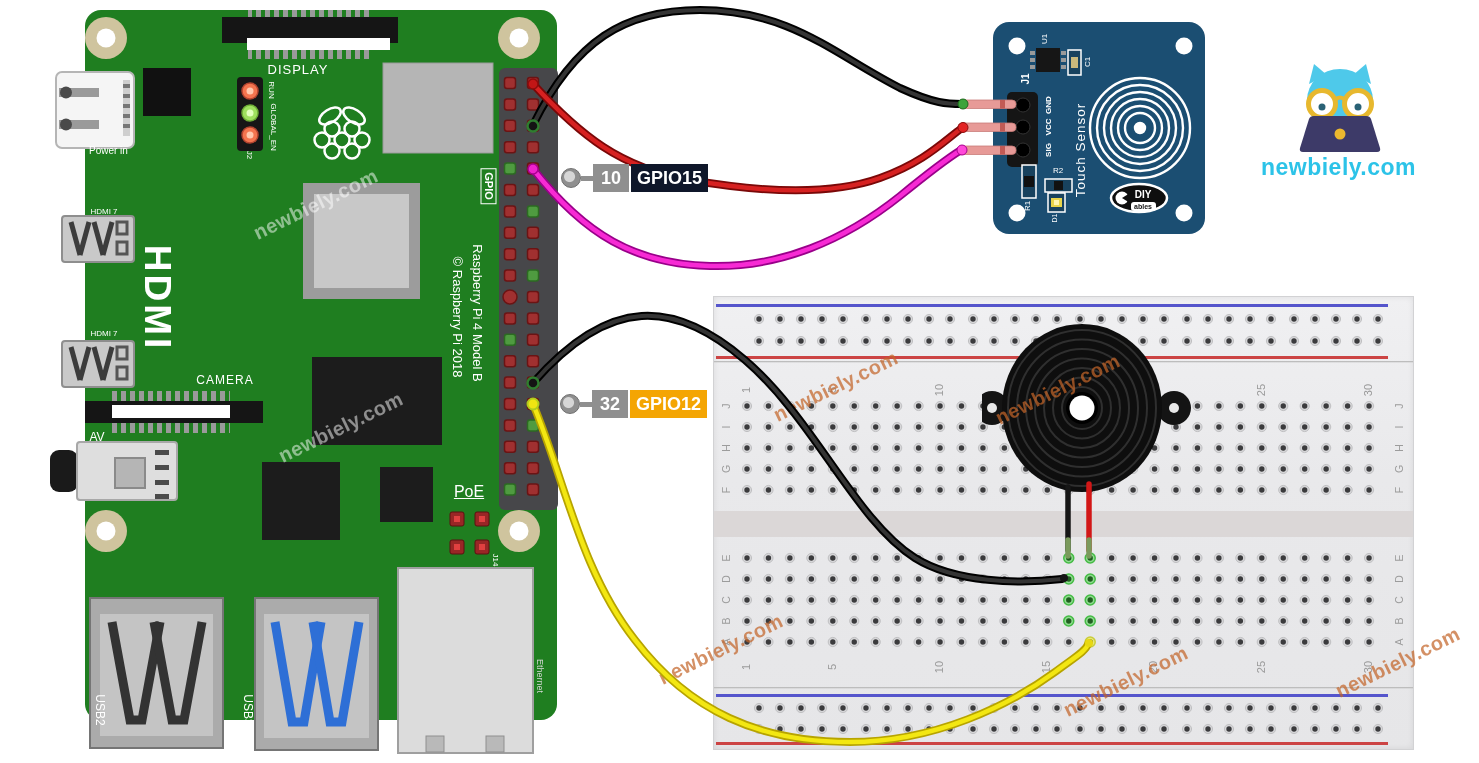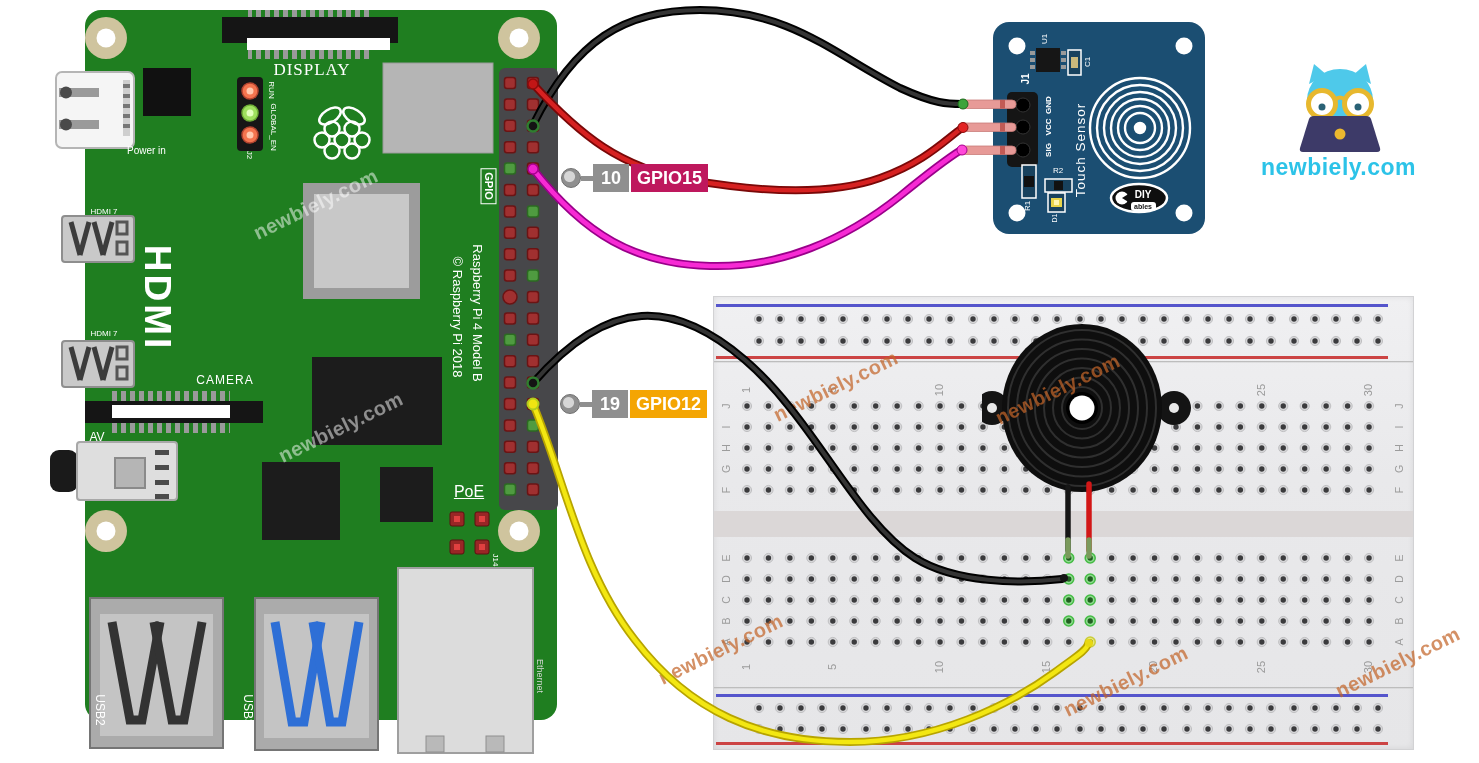--- a/index.html
+++ b/index.html
@@ -1119,22 +1119,22 @@
           <rect x="442.5" y="409.9" width="11" height="11" rx="2.5" fill="#4f9b40" stroke="#2c6b22" stroke-width="1.5"></rect>
           <rect x="419.5" y="431.29999999999995" width="11" height="11" rx="2.5" fill="#a03030" stroke="#6b1414" stroke-width="1.5"></rect>
           <rect x="442.5" y="431.29999999999995" width="11" height="11" rx="2.5" fill="#a03030" stroke="#6b1414" stroke-width="1.5"></rect>
           <rect x="419.5" y="452.7" width="11" height="11" rx="2.5" fill="#a03030" stroke="#6b1414" stroke-width="1.5"></rect>
           <rect x="442.5" y="452.7" width="11" height="11" rx="2.5" fill="#a03030" stroke="#6b1414" stroke-width="1.5"></rect>
           <rect x="419.5" y="474.09999999999997" width="11" height="11" rx="2.5" fill="#4f9b40" stroke="#2c6b22" stroke-width="1.5"></rect>
           <rect x="442.5" y="474.09999999999997" width="11" height="11" rx="2.5" fill="#a03030" stroke="#6b1414" stroke-width="1.5"></rect>
         </g>
     </svg>
 
-    <span class="pitext" style="left:4px;top:141px;font-size:10px;transform:translate(0,-50%);margin-left:38px;">Power in</span>
-    <span class="pitext" style="left:227px;top:59px;font-size:17px;letter-spacing:1px;font-family:Liberation Serif, serif;">DISPLAY</span>
+    <span class="pitext" style="left:4px;top:141px;font-size:10px;transform:translate(0,-50%);">Power in</span>
+    <span class="pitext" style="left:213px;top:59px;font-size:13px;letter-spacing:1px;">DISPLAY</span>
     <span class="pitext rot90" style="left:186px;top:80px;font-size:8px;">RUN</span>
     <span class="pitext rot90" style="left:188px;top:117px;font-size:8px;">GLOBAL_EN</span>
     <span class="pitext rot90" style="left:164px;top:145px;font-size:8px;">J2</span>
     <span class="pitext rot90" style="left:72px;top:288px;font-size:37px;font-weight:bold;letter-spacing:3px;">HDMI</span>
     <span class="pitext" style="left:19px;top:202px;font-size:8px;">HDMI 7</span>
     <span class="pitext" style="left:19px;top:324px;font-size:8px;">HDMI 7</span>
     <span class="pitext" style="left:108px;top:370px;font-size:12px;letter-spacing:1px;margin-left:32px;">CAMERA</span>
     <span class="pitext" style="left:12px;top:427px;font-size:12px;">AV</span>
     <span class="pitext rot90" style="left:403px;top:176px;font-size:11px;"><span class="gpiobox">GPIO</span></span>
     <span class="pitext rot90" style="left:392px;top:303px;font-size:13px;">Raspberry Pi 4 Model B</span>
@@ -1287,26 +1287,26 @@
       <circle cx="533" cy="404" r="5.5" fill="#f0e412" stroke="#b0cc1e" stroke-width="2"></circle>
       <circle cx="1064" cy="578" r="4" fill="#141414"></circle>
       <circle cx="1089" cy="643" r="4" fill="#e8d812"></circle>
     </g>
   </svg>
 
   <div class="tag" id="tag-touch" style="left:561px;top:164px;">
     <div class="tag-circle"></div>
     <div class="tag-stem"></div>
     <div class="tag-num">10</div>
-    <div class="tag-label" style="background: #be185d;">GPIO15</div>
+    <div class="tag-label" style="background: #0f172a;">GPIO15</div>
   </div>
   <div class="tag" id="tag-buzzer" style="left:560px;top:390px;">
     <div class="tag-circle"></div>
     <div class="tag-stem"></div>
-    <div class="tag-num">19</div>
+    <div class="tag-num">32</div>
     <div class="tag-label" style="background: rgb(244, 165, 3);">GPIO12</div>
   </div>
 
   <svg class="abs" style="left:1293px;top:60px;z-index:5;" width="95" height="95" viewBox="0 0 95 95">
     <polygon points="16,24 21,4 34,15" fill="#4ec9ea"></polygon>
     <polygon points="78,24 73,4 60,15" fill="#4ec9ea"></polygon>
     <ellipse cx="47" cy="40" rx="33" ry="31" fill="#4ec9ea"></ellipse>
     <circle cx="29" cy="44" r="13.5" fill="#fff" stroke="#e7b82e" stroke-width="5"></circle>
     <circle cx="65" cy="44" r="13.5" fill="#fff" stroke="#e7b82e" stroke-width="5"></circle>
     <path d="M42,40 Q47,35 52,40" fill="none" stroke="#e7b82e" stroke-width="4"></path>

